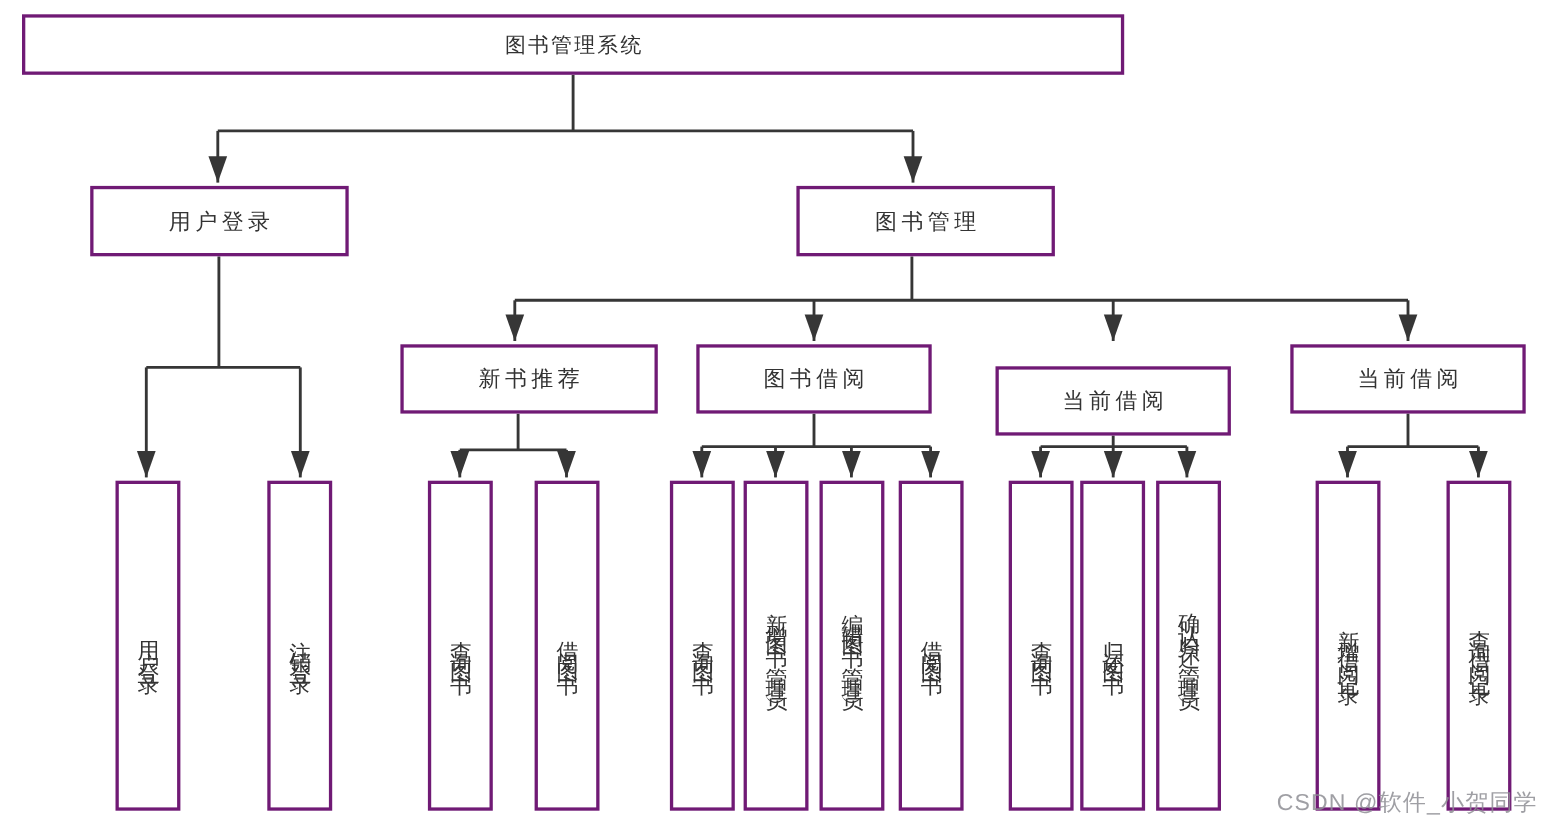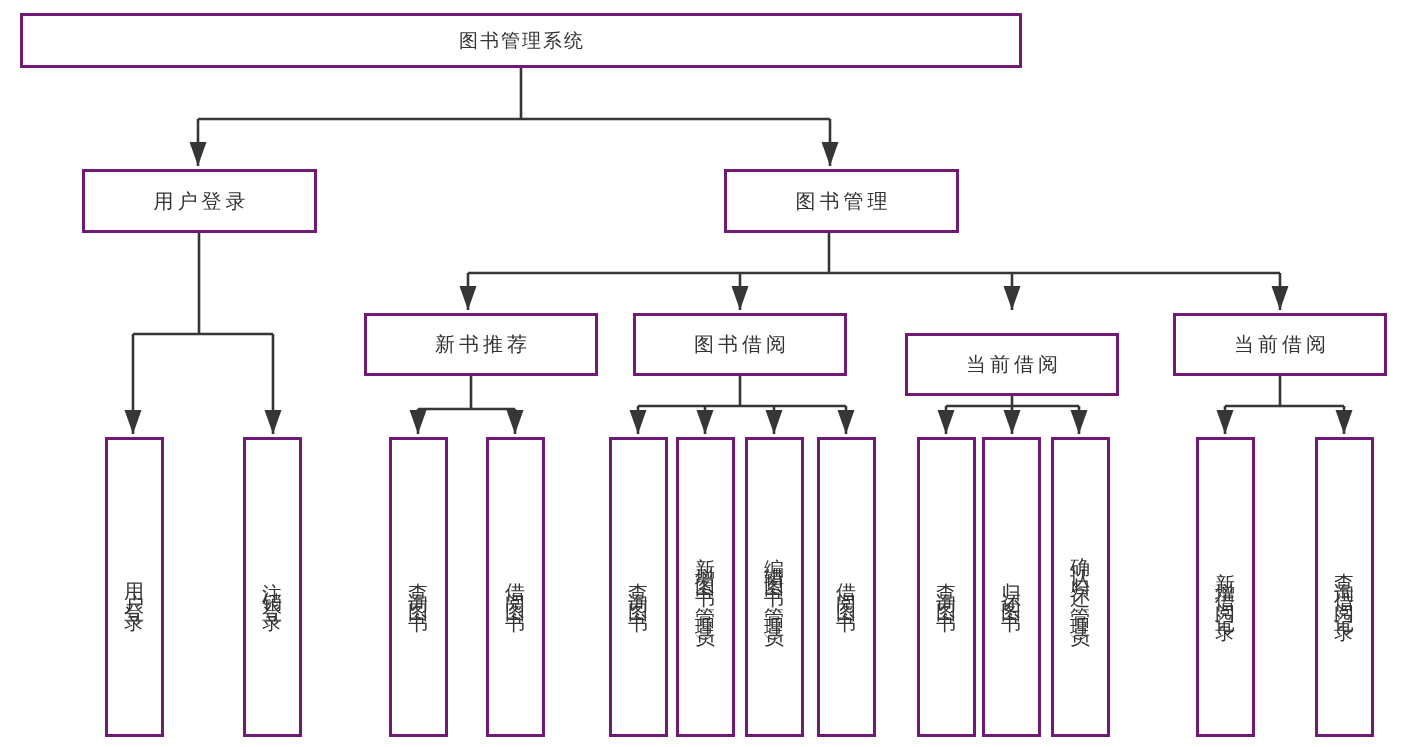--- a/index.html
+++ b/index.html
@@ -114,13 +114,14 @@
   <div class="node vnode" style="left:745px;top:437px;width:59px;height:300px;">编辑图书（管理员）</div>
   <div class="node vnode" style="left:817px;top:437px;width:59px;height:300px;">借阅图书</div>
 
   <div class="node vnode" style="left:917px;top:437px;width:59px;height:300px;">查询图书</div>
   <div class="node vnode" style="left:982px;top:437px;width:59px;height:300px;">归还图书</div>
   <div class="node vnode" style="left:1051px;top:437px;width:59px;height:300px;">确认归还（管理员）</div>
 
   <div class="node vnode" style="left:1196px;top:437px;width:59px;height:300px;">新增借阅记录</div>
   <div class="node vnode" style="left:1315px;top:437px;width:59px;height:300px;">查询借阅记录</div>
 
+  <div class="watermark">CSDN @软件_小贺同学</div>
 </div>
 
 </body></html>

